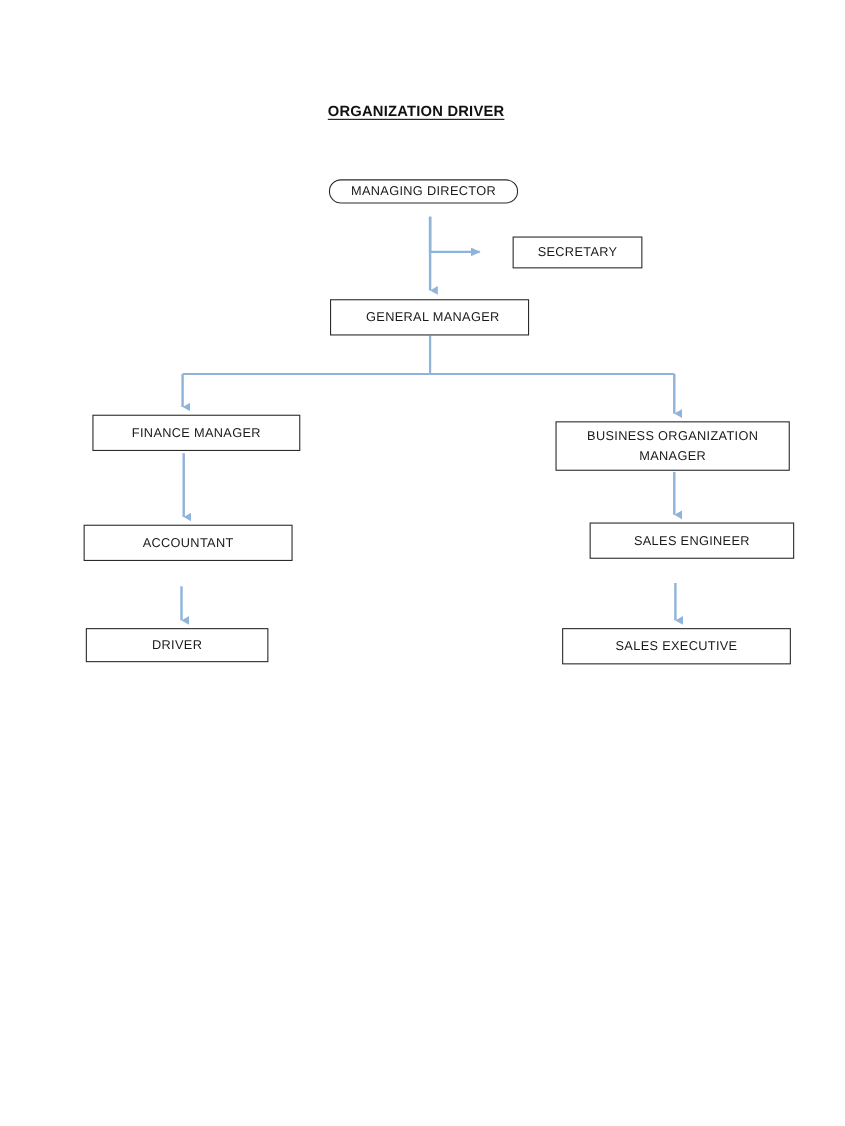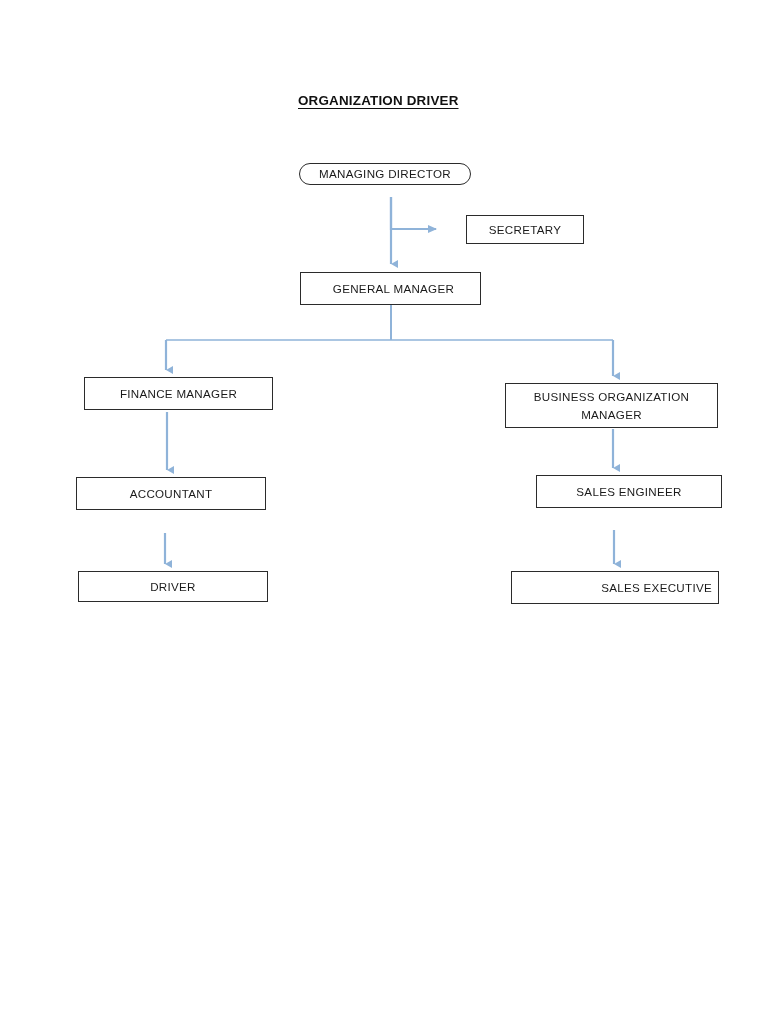--- a/index.html
+++ b/index.html
@@ -137,21 +137,21 @@
   </div>
 
   <div class="node" style="left:76px; top:477px; width:190px; height:33px;">
     <span class="node-label">ACCOUNTANT</span>
   </div>
 
   <div class="node" style="left:510px; top:475px; width:186px; height:33px;margin-left:26px;">
     <span class="node-label">SALES ENGINEER</span>
   </div>
 
-  <div class="node" style="left:78px; top:571px; width:190px; height:31px;text-align:right;">
+  <div class="node" style="left:78px; top:571px; width:166px; height:31px;text-align:right;">
     <span class="node-label">DRIVER</span>
   </div>
 
-  <div class="node" style="left:511px; top:571px; width:208px; height:33px;justify-content:flex-end;">
+  <div class="node" style="left:511px; top:571px; width:208px; height:33px;">
     <span class="node-label">SALES EXECUTIVE</span>
   </div>
 
 </div>
 
 </body></html>

